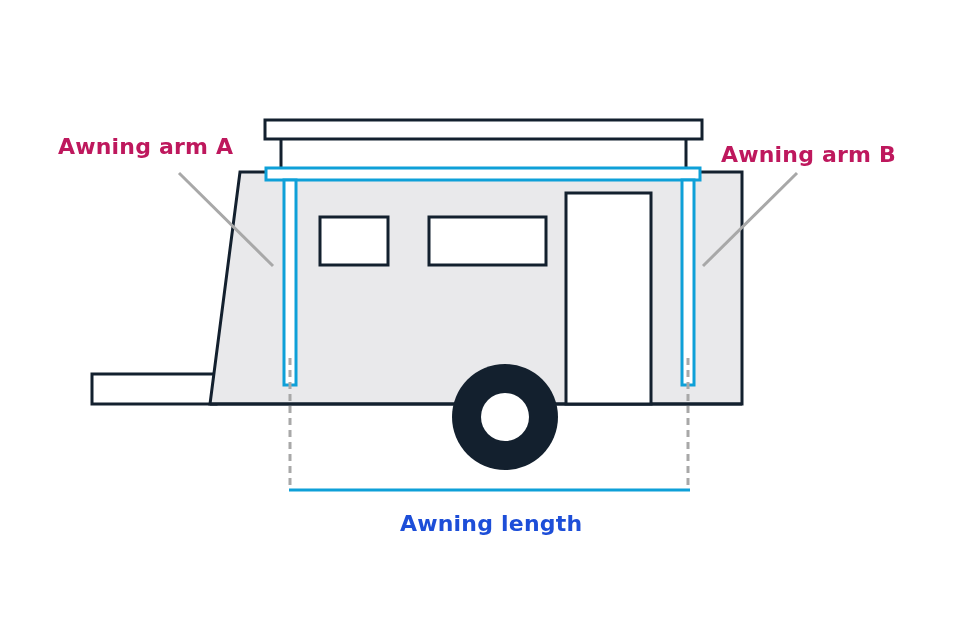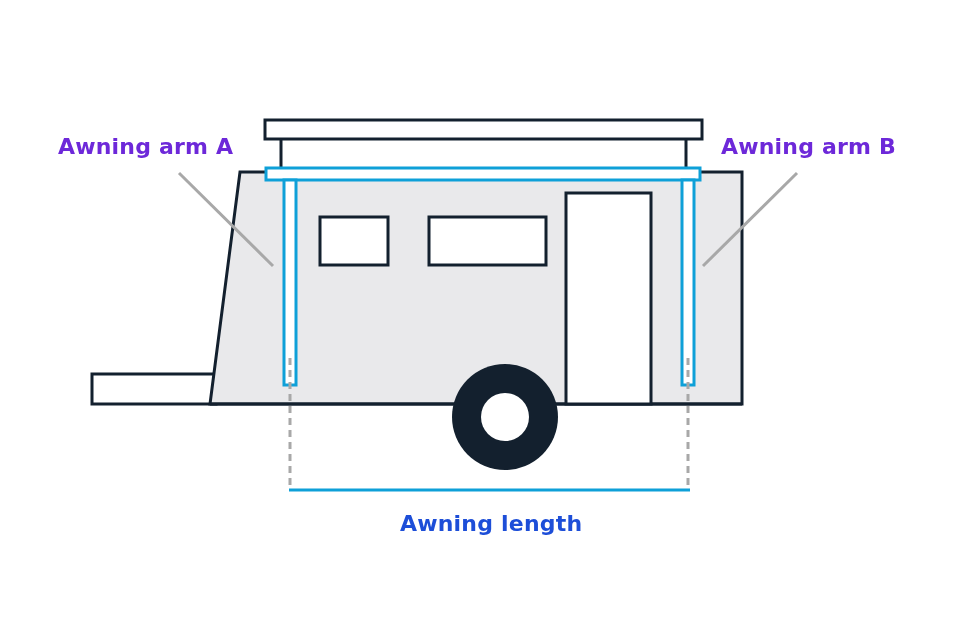--- a/index.html
+++ b/index.html
@@ -1,19 +1,19 @@
 <!DOCTYPE html>
 <html><head>
 <meta charset="utf-8">
 <style>
   html, body { margin: 0; padding: 0; background: #ffffff; }
   body { width: 960px; height: 640px; position: relative; overflow: hidden; font-family: "DejaVu Sans", "Liberation Sans", sans-serif; }
   svg { position: absolute; left: 0; top: 0; }
   .label { position: absolute; font-weight: bold; font-size: 22px; white-space: nowrap; letter-spacing: 0.2px; }
-  .label-blue { color: #6d28d9; }
+  .label-blue { color: #be185d; }
   .label-dark { color: #1d4ed8; }
 </style>
 </head>
 <body>
 
 <svg width="960" height="640" viewBox="0 0 960 640">
 
   <rect x="265" y="120" width="437" height="19" fill="#ffffff" stroke="#13202e" stroke-width="3"></rect>
 
   <line x1="281" y1="139" x2="281" y2="170" stroke="#13202e" stroke-width="3"></line>
@@ -41,14 +41,14 @@
   <line x1="290" y1="358" x2="290" y2="490" stroke="#a8a8a8" stroke-width="3" stroke-dasharray="7,5"></line>
   <line x1="688" y1="358" x2="688" y2="490" stroke="#a8a8a8" stroke-width="3" stroke-dasharray="7,5"></line>
 
   <line x1="289" y1="490" x2="690" y2="490" stroke="#0ea0d8" stroke-width="3"></line>
 
   <line x1="179" y1="173" x2="273" y2="266" stroke="#a8a8a8" stroke-width="3"></line>
   <line x1="797" y1="173" x2="703" y2="266" stroke="#a8a8a8" stroke-width="3"></line>
 </svg>
 
 <div class="label label-blue" style="left:58px; top:134px;">Awning arm A</div>
-<div class="label label-blue" style="left:721px; top:134px;">Awning arm B</div>
+<div class="label label-blue" style="left:721px; top:142px;">Awning arm B</div>
 <div class="label label-dark" style="left:400px; top:511px;">Awning length</div>
 
 </body></html>

